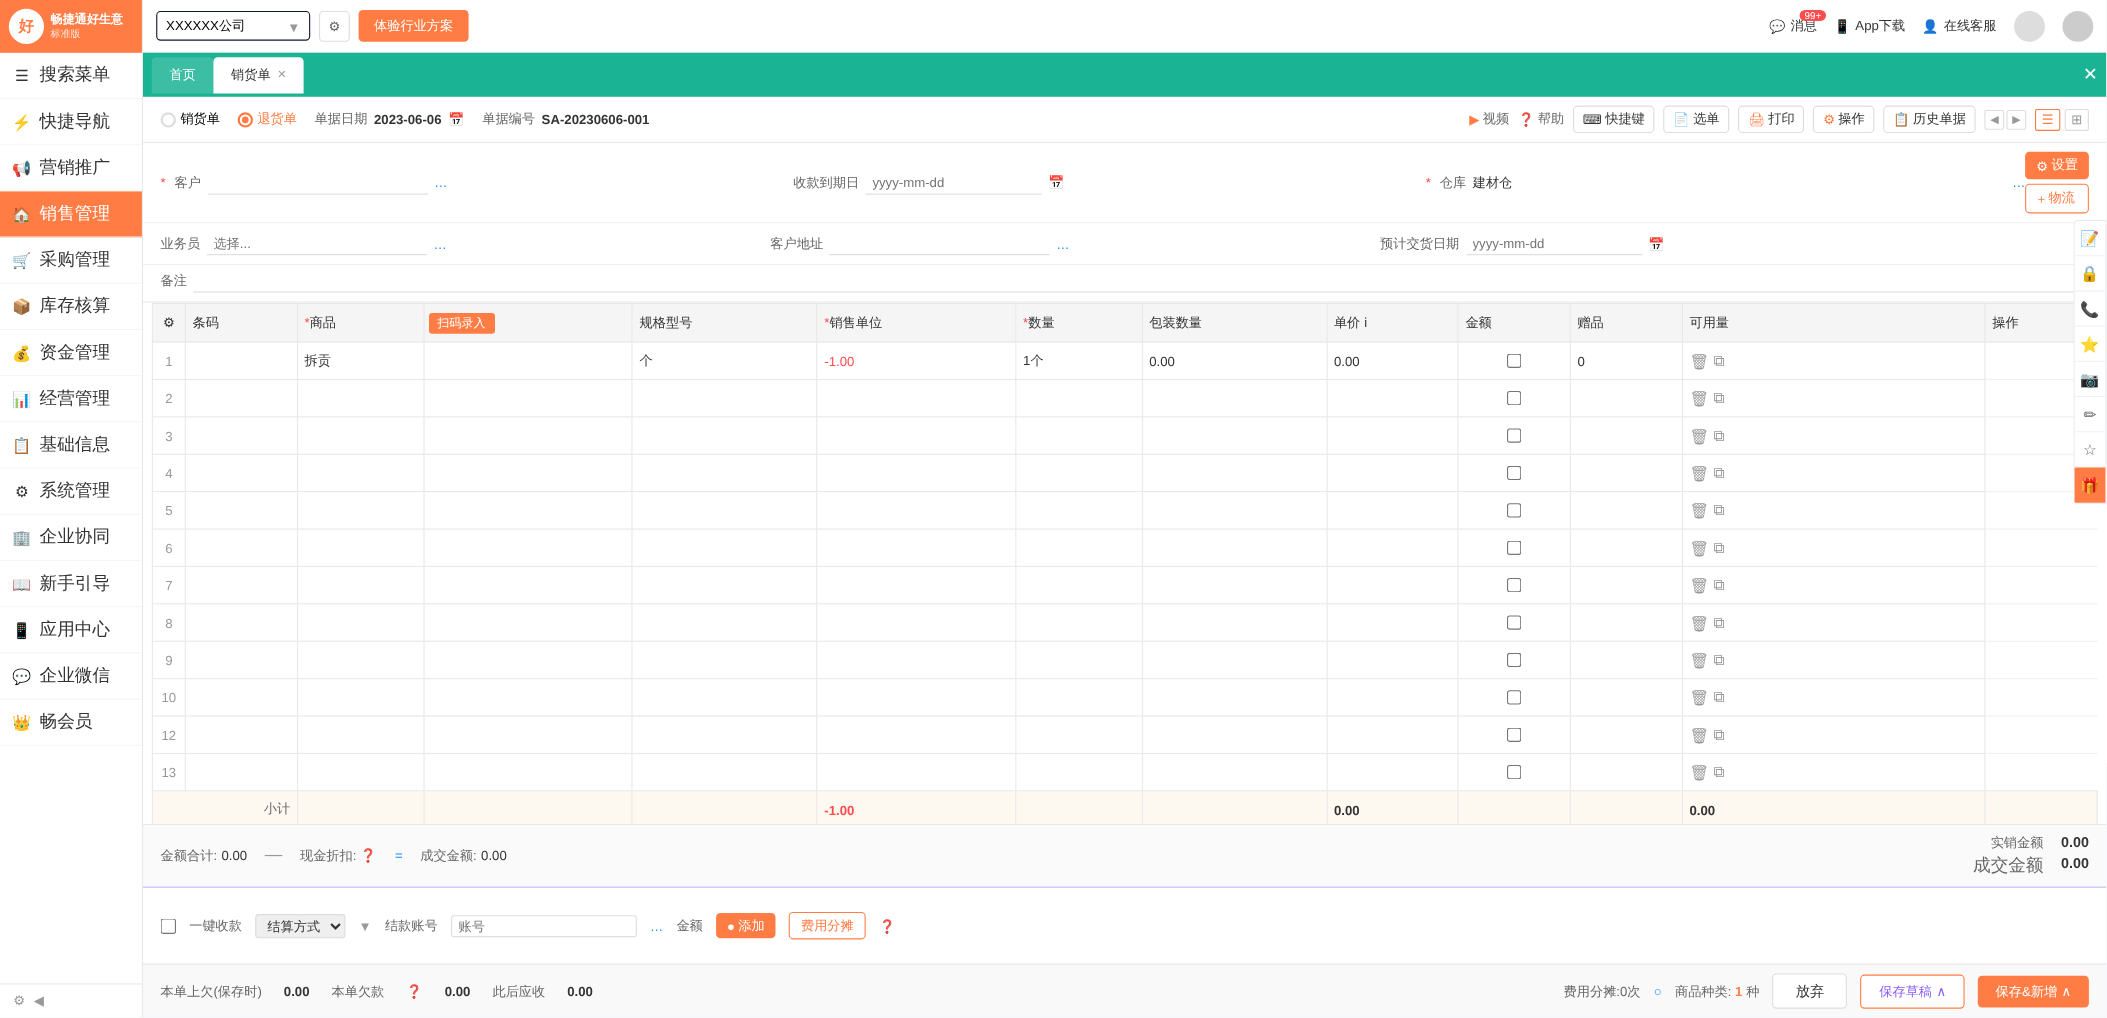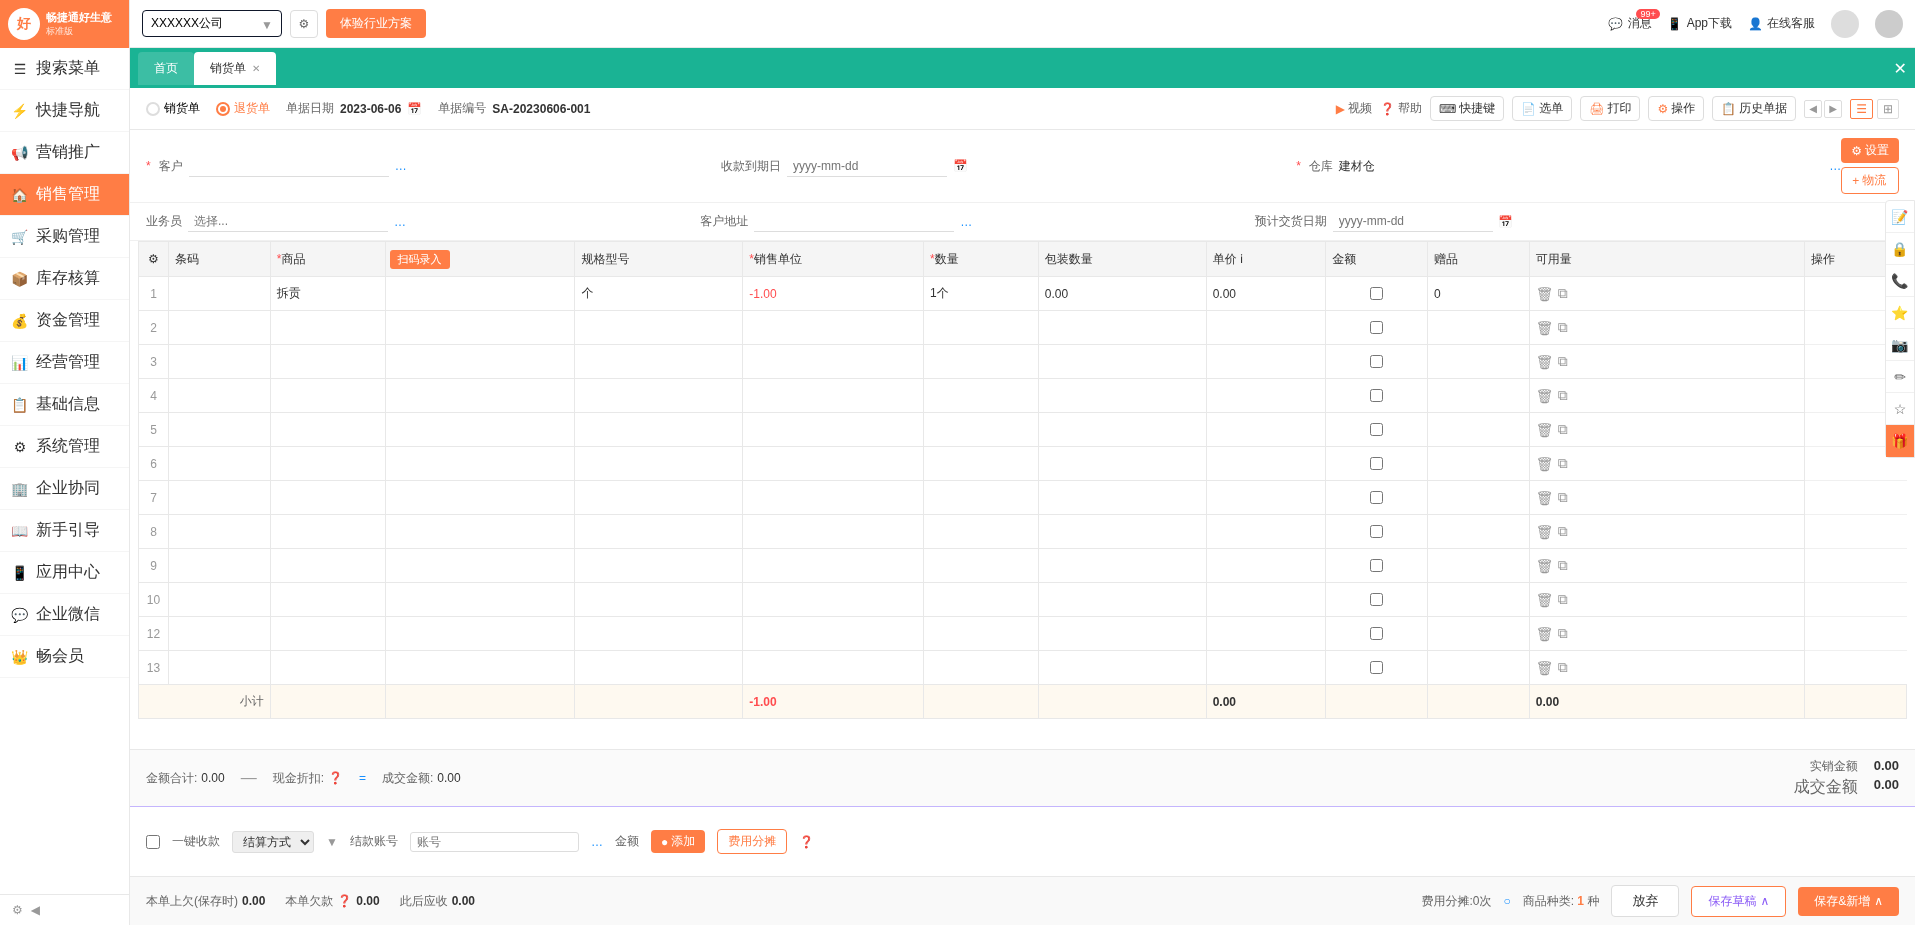--- a/index.html
+++ b/index.html
@@ -80,21 +80,21 @@
     .pr-select { border: 1px solid #ddd; border-radius: 3px; padding: 2px 6px; font-size: 12px; color: #333; min-width: 80px; }
     .pr-input { border: 1px solid #ddd; border-radius: 3px; padding: 2px 6px; font-size: 12px; min-width: 80px; }
     .pr-dots { color: #1890ff; cursor: pointer; }
     .add-btn { background: #ff7d45; color: white; border: none; border-radius: 4px; padding: 3px 10px; cursor: pointer; font-size: 12px; display: flex; align-items: center; gap: 3px; }
     .expense-btn { border: 1px solid #ff7d45; color: #ff7d45; border-radius: 4px; padding: 3px 10px; cursor: pointer; background: white; font-size: 12px; }
     .help-icon { color: #999; cursor: pointer; }
 
     
     .bottom-actions { padding: 8px 16px; border-top: 1px solid #e8e8e8; display: flex; align-items: center; background: #f9f9f9; }
     .ba-info { display: flex; gap: 20px; align-items: center; }
-    .ba-item { display: flex; align-items: center; gap: 4px; font-size: 12px; color: #666; }
+    .ba-item { display: flex; align-items: center; gap: 20px; font-size: 12px; color: #666; }
     .ba-item span.val { color: #333; font-weight: bold; }
     .ba-right { margin-left: auto; display: flex; align-items: center; gap: 12px; }
     .ba-print-info { font-size: 12px; color: #666; }
     .ba-product-count { font-size: 12px; color: #666; }
     .discard-btn { border: 1px solid #ddd; background: white; border-radius: 4px; padding: 6px 20px; cursor: pointer; color: #333; font-size: 13px; }
     .save-draft-btn { border: 1px solid #ff7d45; background: white; color: #8b5cf6; border-radius: 4px; padding: 6px 16px; cursor: pointer; font-size: 13px; display: flex; align-items: center; gap: 4px; }
     .save-new-btn { background: #ff7d45; color: white; border: none; border-radius: 4px; padding: 6px 16px; cursor: pointer; font-size: 13px; display: flex; align-items: center; gap: 4px; }
 
     
     .right-toolbar { position: fixed; right: 0; top: 200px; display: flex; flex-direction: column; background: white; border: 1px solid #e8e8e8; border-radius: 4px 0 0 4px; }
@@ -339,20 +339,24 @@
         </div>
 
         <div style="display:flex;align-items:center;gap:6px;flex:1;padding-left:30px;">
           <label style="color:#666;white-space:nowrap;">预计交货日期</label>
           <input type="text" style="border-top: none; border-right: none; border-left: none; border-image: initial; border-bottom: 1px solid rgb(221, 221, 221); padding: 3px 6px; font-size: 12px; flex: 1 1 0%; min-width: 100px; max-width: 160px; outline: none; color: rgb(187, 187, 187);" placeholder="yyyy-mm-dd">
           <span style="color:#999;cursor:pointer;">📅</span>
         </div>
         <div style="flex:0 0 120px;"></div>
       </div>
 
+      <div style="padding:4px 16px 8px;border-bottom:1px solid #e8e8e8;display:flex;align-items:center;gap:6px;">
+        <label style="color:#666;">备注</label>
+        <input type="text" style="border-top: none; border-right: none; border-left: none; border-image: initial; border-bottom: 1px solid rgb(221, 221, 221); padding: 3px 6px; font-size: 12px; flex: 1 1 0%; outline: none;">
+      </div>
 
       <div class="table-area">
         <table>
           <thead>
             <tr>
               <th style="width:30px;text-align:center;">⚙</th>
               <th>条码</th>
               <th><span style="color:#ff4d4f;">*</span>商品</th>
               <th style="padding:4px;"><button class="scan-btn">扫码录入</button></th>
               <th>规格型号</th>

